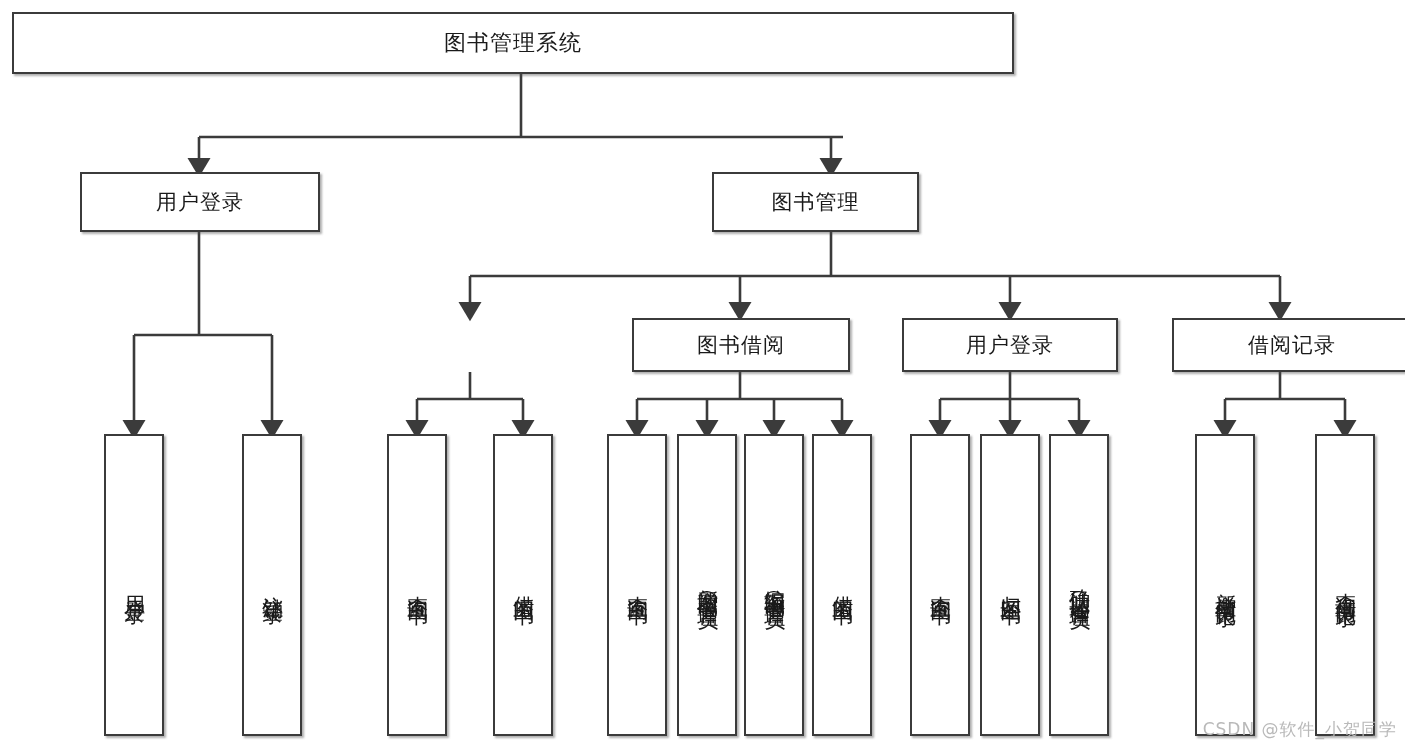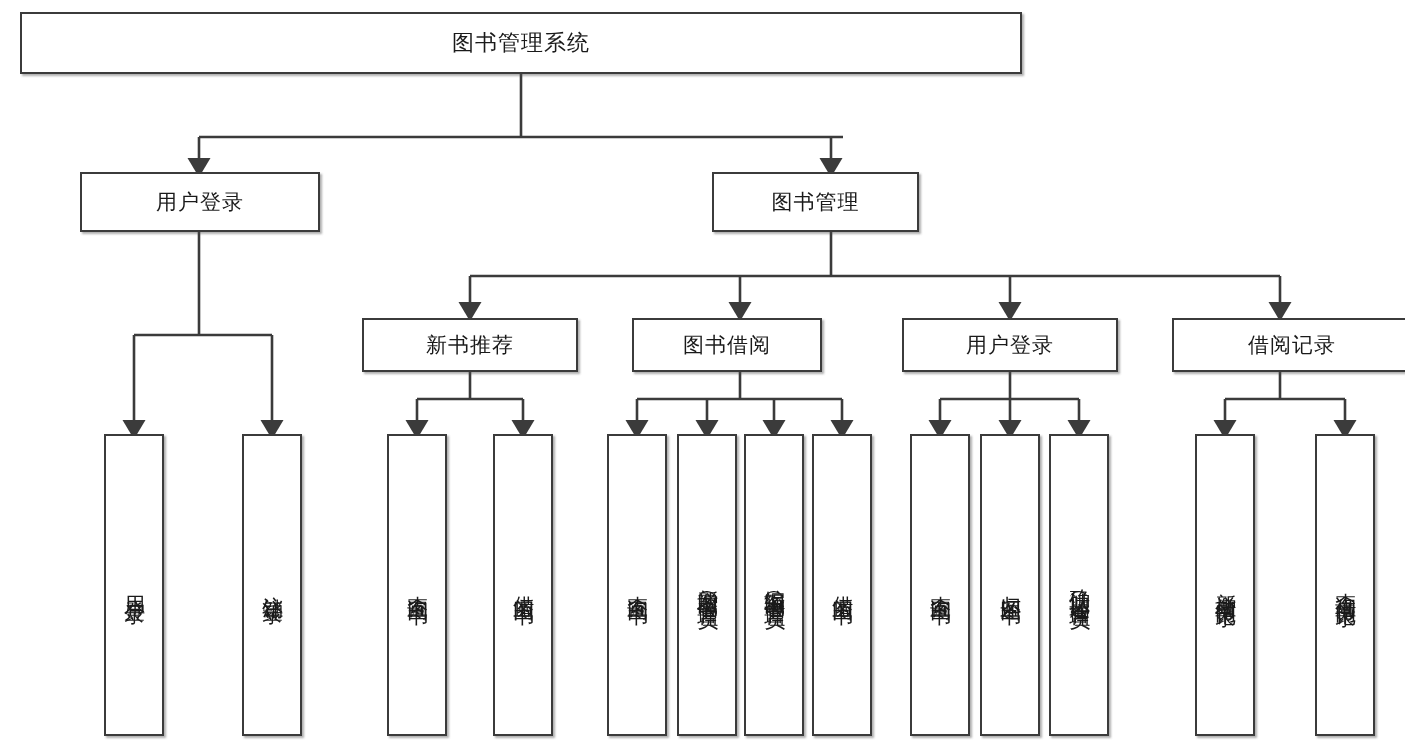--- a/index.html
+++ b/index.html
@@ -126,35 +126,32 @@
       <path d="M1010,399 L1010,428" marker-end="url(#arrowhead)"></path>
       <path d="M1079,399 L1079,428" marker-end="url(#arrowhead)"></path>
 
       <path d="M1280,372 L1280,399"></path>
       <path d="M1225,399 L1345,399"></path>
       <path d="M1225,399 L1225,428" marker-end="url(#arrowhead)"></path>
       <path d="M1345,399 L1345,428" marker-end="url(#arrowhead)"></path>
     </g>
   </svg>
 
-  <div class="node-box h-node title-node" style="left:20px; top:12px; width:1002px; height:62px;">
+  <div class="node-box h-node title-node" style="left:12px; top:12px; width:1002px; height:62px;">
     <span class="node-label">图书管理系统</span>
   </div>
 
   <div class="node-box h-node" style="left:80px; top:172px; width:240px; height:60px;">
     <span class="node-label">用户登录</span>
   </div>
   <div class="node-box h-node" style="left:712px; top:172px; width:207px; height:60px;">
     <span class="node-label">图书管理</span>
   </div>
 
-  <div class="node-box h-node" style="left:362px; top:318px; width:216px; height:54px;">
-    <span class="node-label">新书推荐</span>
-  </div>
-  <div class="node-box h-node" style="left:632px; top:318px; width:190px; height:54px;">
+  <div class="node-box h-node" style="left:632px; top:318px; width:218px; height:54px;">
     <span class="node-label">图书借阅</span>
   </div>
   <div class="node-box h-node" style="left:902px; top:318px; width:216px; height:54px;">
     <span class="node-label">用户登录</span>
   </div>
   <div class="node-box h-node" style="left:1172px; top:318px; width:240px; height:54px;">
     <span class="node-label">借阅记录</span>
   </div>
 
   <div class="node-box v-node" style="left:104px; top:434px; width:60px; height:302px;">
@@ -194,13 +191,14 @@
     <span class="vlabel">确认归还（管理员）</span>
   </div>
 
   <div class="node-box v-node" style="left:1195px; top:434px; width:60px; height:302px;">
     <span class="vlabel">新增借阅记录</span>
   </div>
   <div class="node-box v-node" style="left:1315px; top:434px; width:60px; height:302px;">
     <span class="vlabel">查询借阅记录</span>
   </div>
 
+  <div class="watermark">CSDN @软件_小贺同学</div>
 </div>
 
 </body></html>

